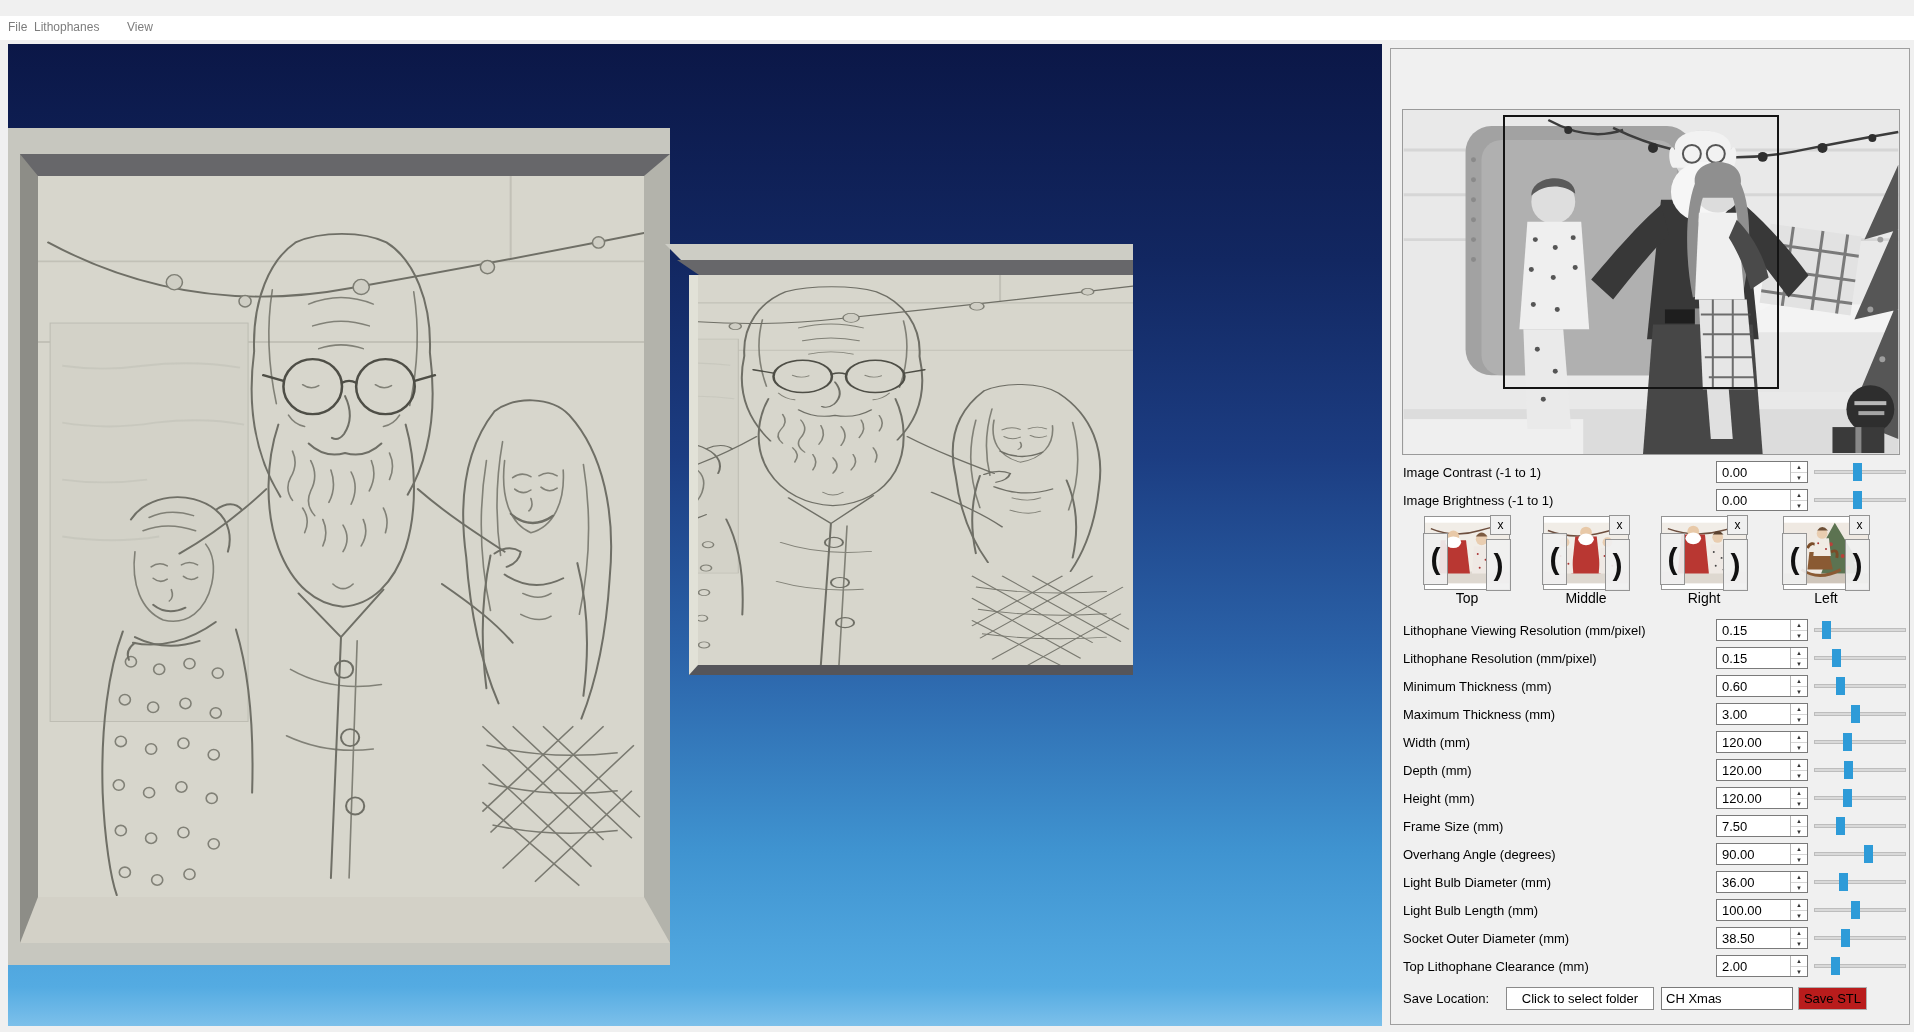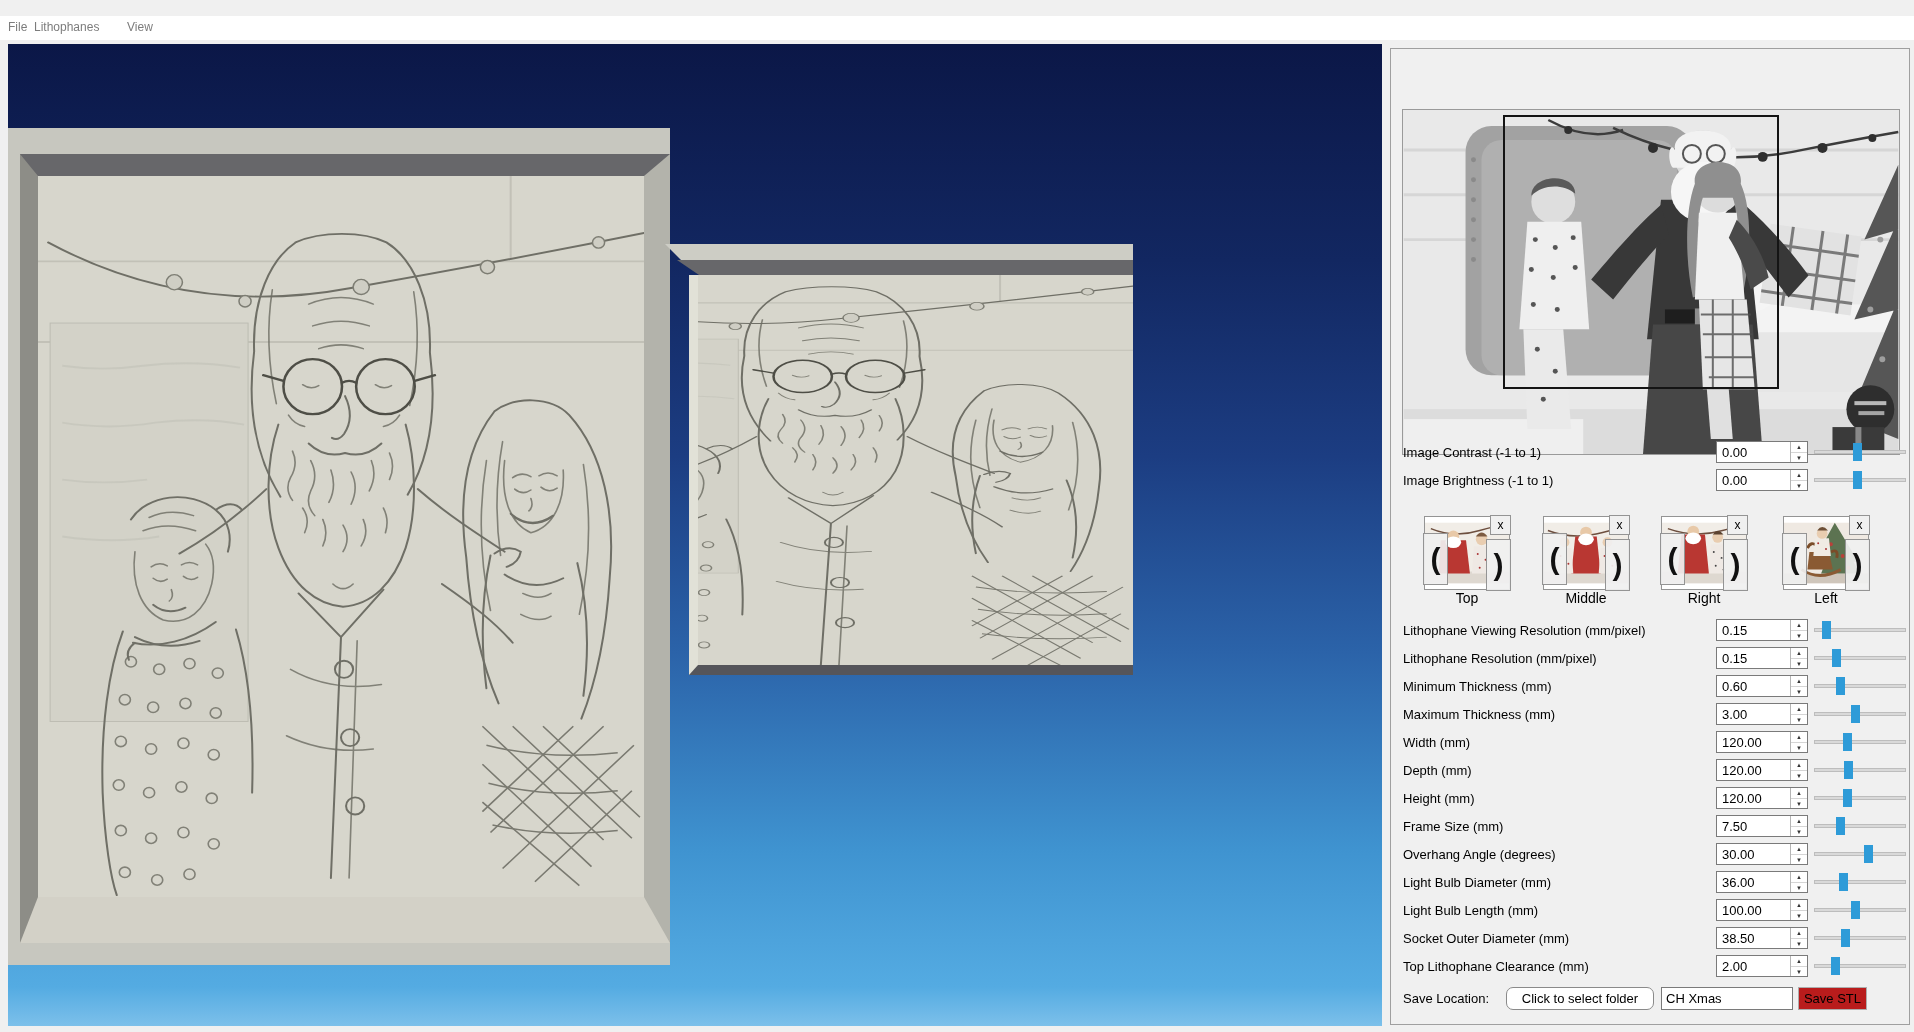--- a/index.html
+++ b/index.html
@@ -53,21 +53,21 @@
            background:#f0f0f0; border:1px solid #9f9f9f; }
   .panel-title { position:absolute; top:10px; left:0; width:100%; text-align:center;
                  font-size:22px; font-weight:bold; }
   .preview { position:absolute; left:11px; top:60px; width:498px; height:346px;
              border:1px solid #9a9a9a; background:#e9e9e9; overflow:hidden; }
   .preview svg { width:100%; height:100%; display:block; }
   .crop-rect { position:absolute; left:100px; top:5px; width:276px; height:274px;
                border:2px solid #141414; }
 
   .rows { position:absolute; left:0; width:100%; }
-  .rows.adjust { top:392px; }
+  .rows.adjust { top:412px; }
   .rows.main { top:570px; }
   .prow { position:relative; height:22px; margin-bottom:6px; }
   .plabel { position:absolute; left:12px; top:4px; font-size:13px; }
   .spin { position:absolute; left:325px; top:0; width:92px; height:22px; background:#fff;
           border:1px solid #7a7a7a; }
   .spinval { position:absolute; left:5px; top:3px; font-size:13px; }
   .spinbtns { position:absolute; right:0; top:0; width:17px; height:100%; border-left:1px solid #b5b5b5;
               display:flex; flex-direction:column; }
   .spinbtns span { flex:1; font-size:6px; line-height:10px; text-align:center; color:#333; }
   .spinbtns span + span { border-top:1px solid #d5d5d5; }
@@ -86,21 +86,21 @@
   .rot { position:absolute; top:16px; width:25px; height:52px; background:rgba(240,240,240,.92);
          border:1px solid #949494; display:flex; align-items:center; justify-content:center;
          font-size:30px; font-weight:bold; color:#111; }
   .rot.left { left:-2px; } .rot.right { right:-2px; top:22px;}
   .thumb-label { text-align:center; font-size:14px; }
 
   .save-row { position:absolute; top:938px; left:0; width:520px; height:24px; }
   .save-label { position:absolute; left:12px; top:4px; font-size:13px; }
   .btn { position:absolute; top:0; height:23px; background:#ffffff; border:1px solid #8a8a8a;
          font-size:13px; text-align:center; line-height:21px; }
-  .btn.folder { left:115px; width:148px;border-radius:7px; }
+  .btn.folder { left:115px; width:148px; }
   .filename { position:absolute; left:270px; top:0; width:132px; height:23px; background:#fff;
               border:1px solid #7a7a7a; font-size:13px; padding:3px 4px; font-family:"Liberation Sans",sans-serif; }
   .btn.save { left:407px; width:69px; background:#b91c1c; border-color:#adadad; }
 
   svg .sk  { stroke:#6f6f66; fill:none; stroke-linecap:round; stroke-width:2; }
   svg .skf { stroke:#c2c1b7; fill:none; stroke-width:2; }
   svg .skd { stroke:#4e4e46; fill:none; stroke-linecap:round; stroke-width:2.5; }
   svg .skl { stroke:#6c6c62; fill:none; stroke-linecap:round; stroke-width:1.6; opacity:.8; }
 </style>
 </head>
@@ -586,21 +586,21 @@
     </span>
     <span class="slider">
       <span class="track"></span>
       <span class="handle" style="left: 22px; background: rgb(46, 155, 216);"></span>
     </span>
   </div>
 
   <div class="prow">
     <span class="plabel">Overhang Angle (degrees)</span>
     <span class="spin">
-      <span class="spinval">30.00</span>
+      <span class="spinval">90.00</span>
       <span class="spinbtns">
         <span>▲</span>
         <span>▼</span>
       </span>
     </span>
     <span class="slider">
       <span class="track"></span>
       <span class="handle" style="left: 50px; background: rgb(46, 155, 216);"></span>
     </span>
   </div>

